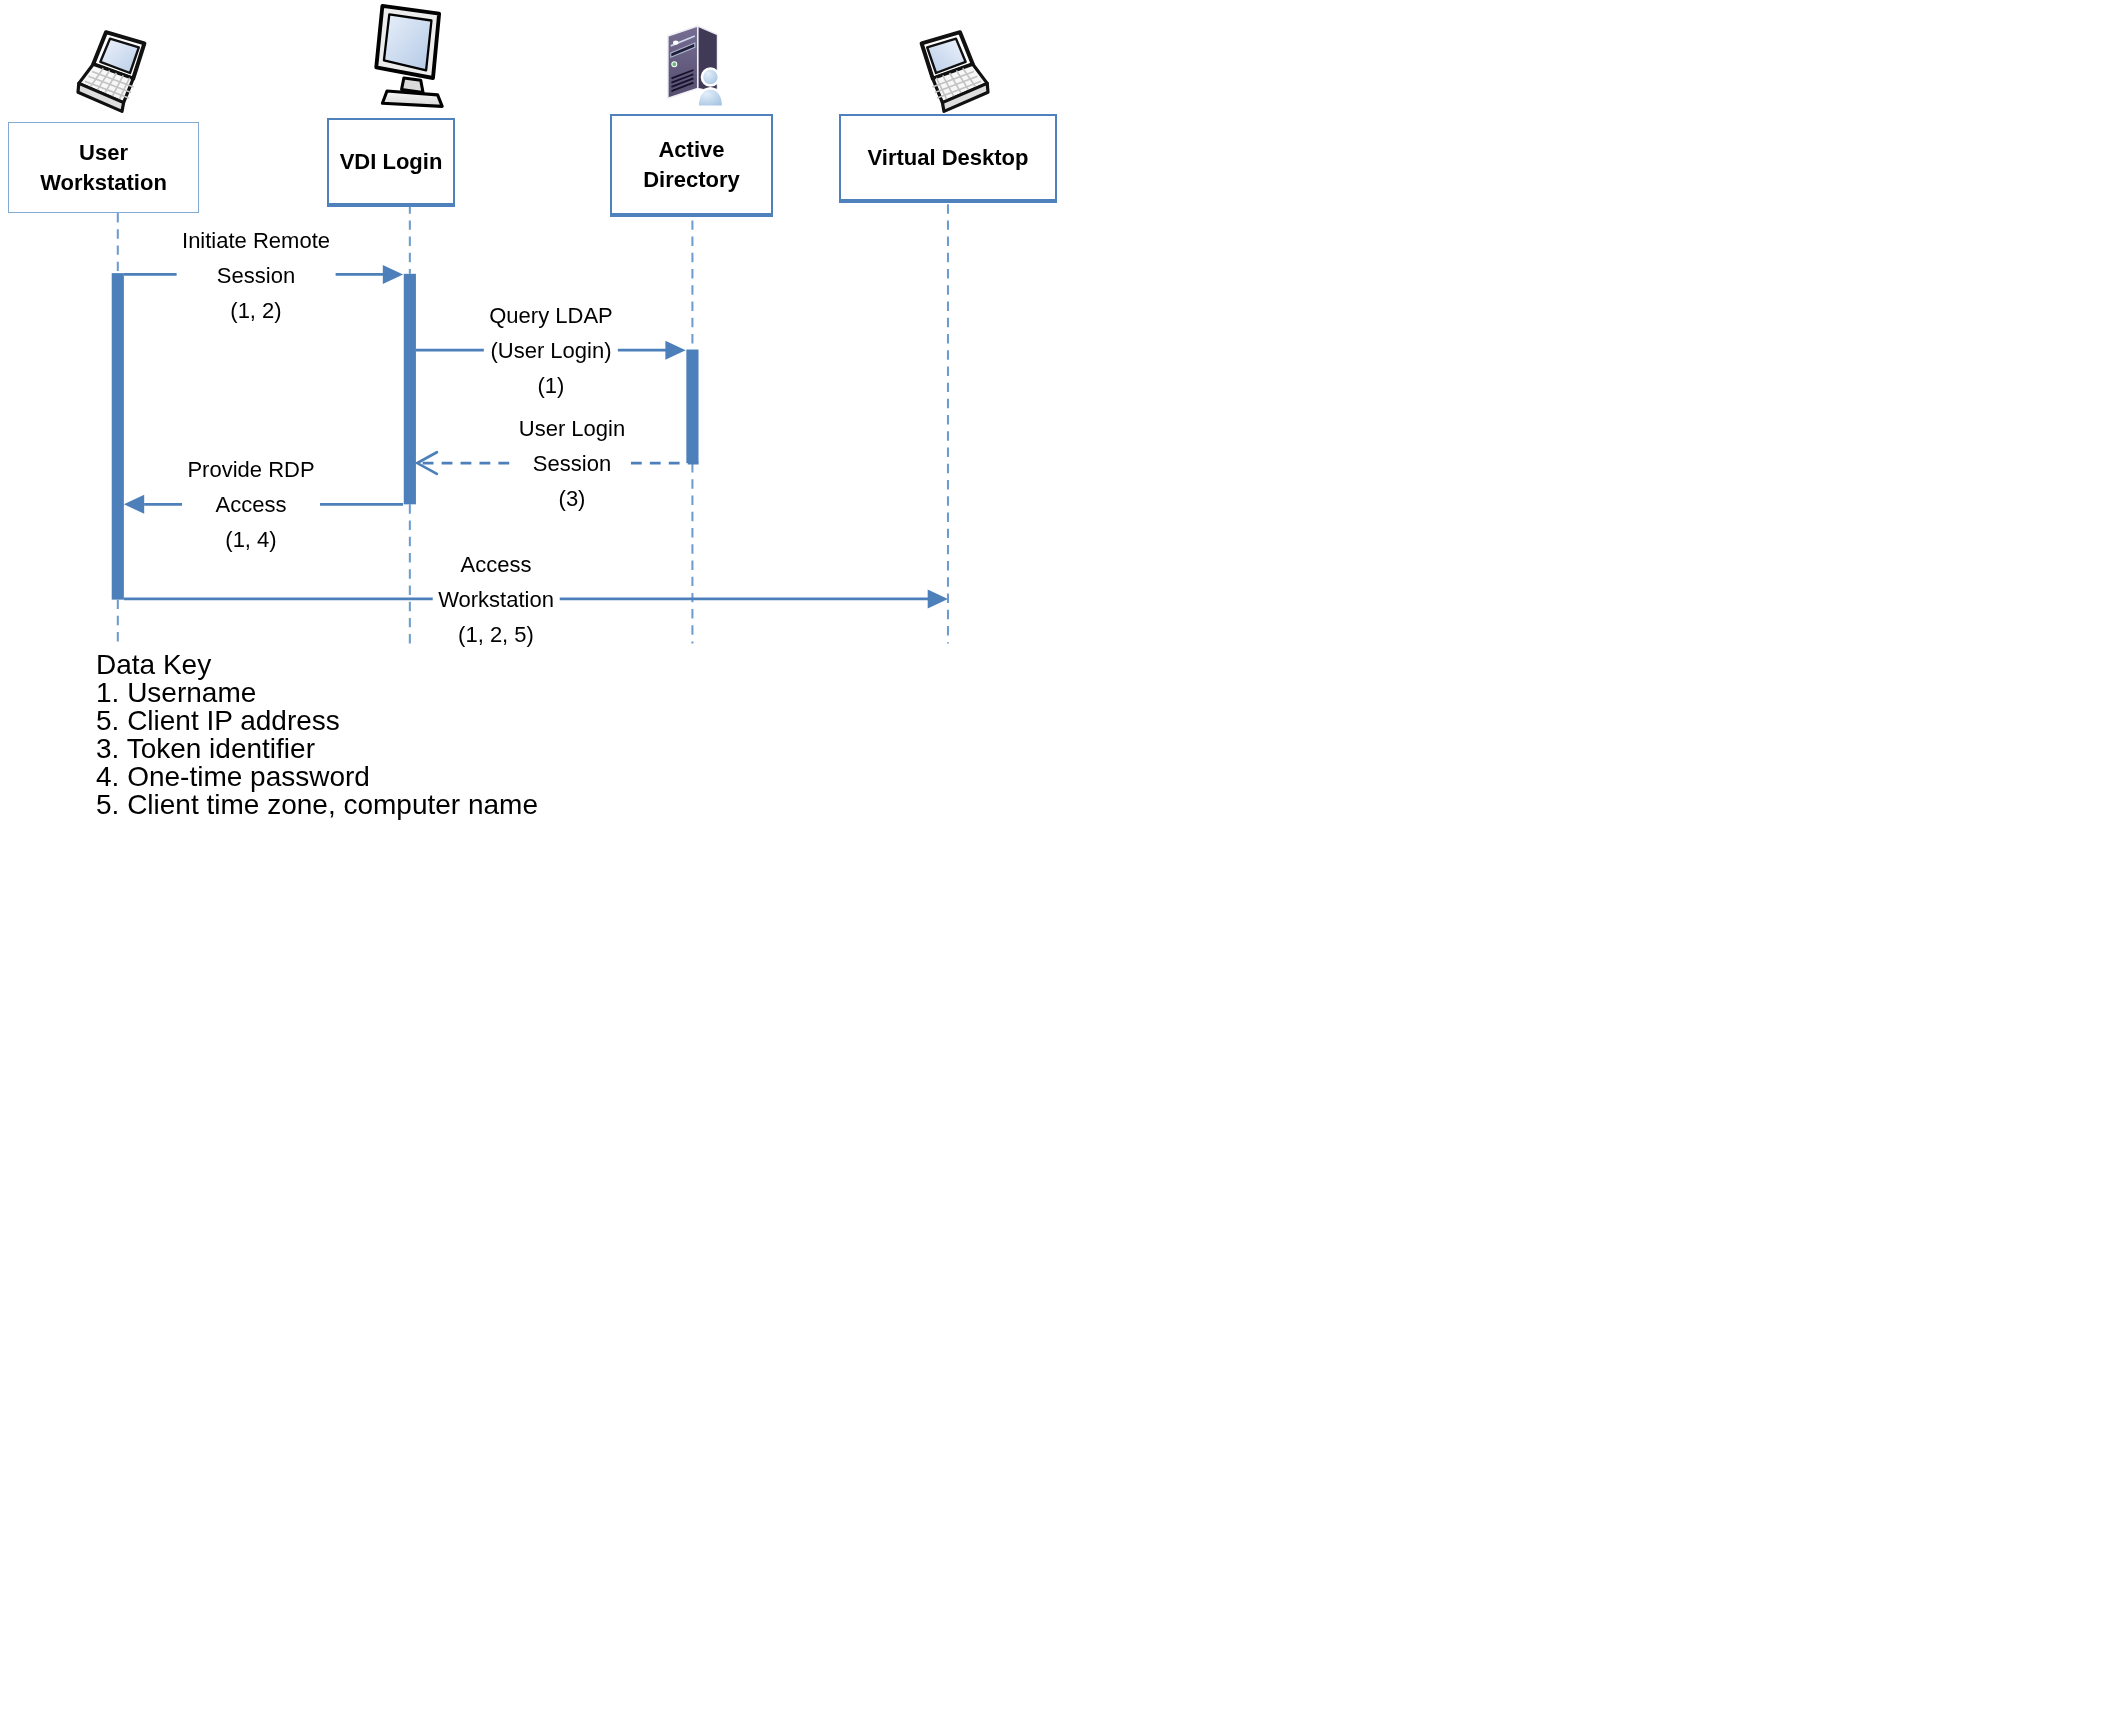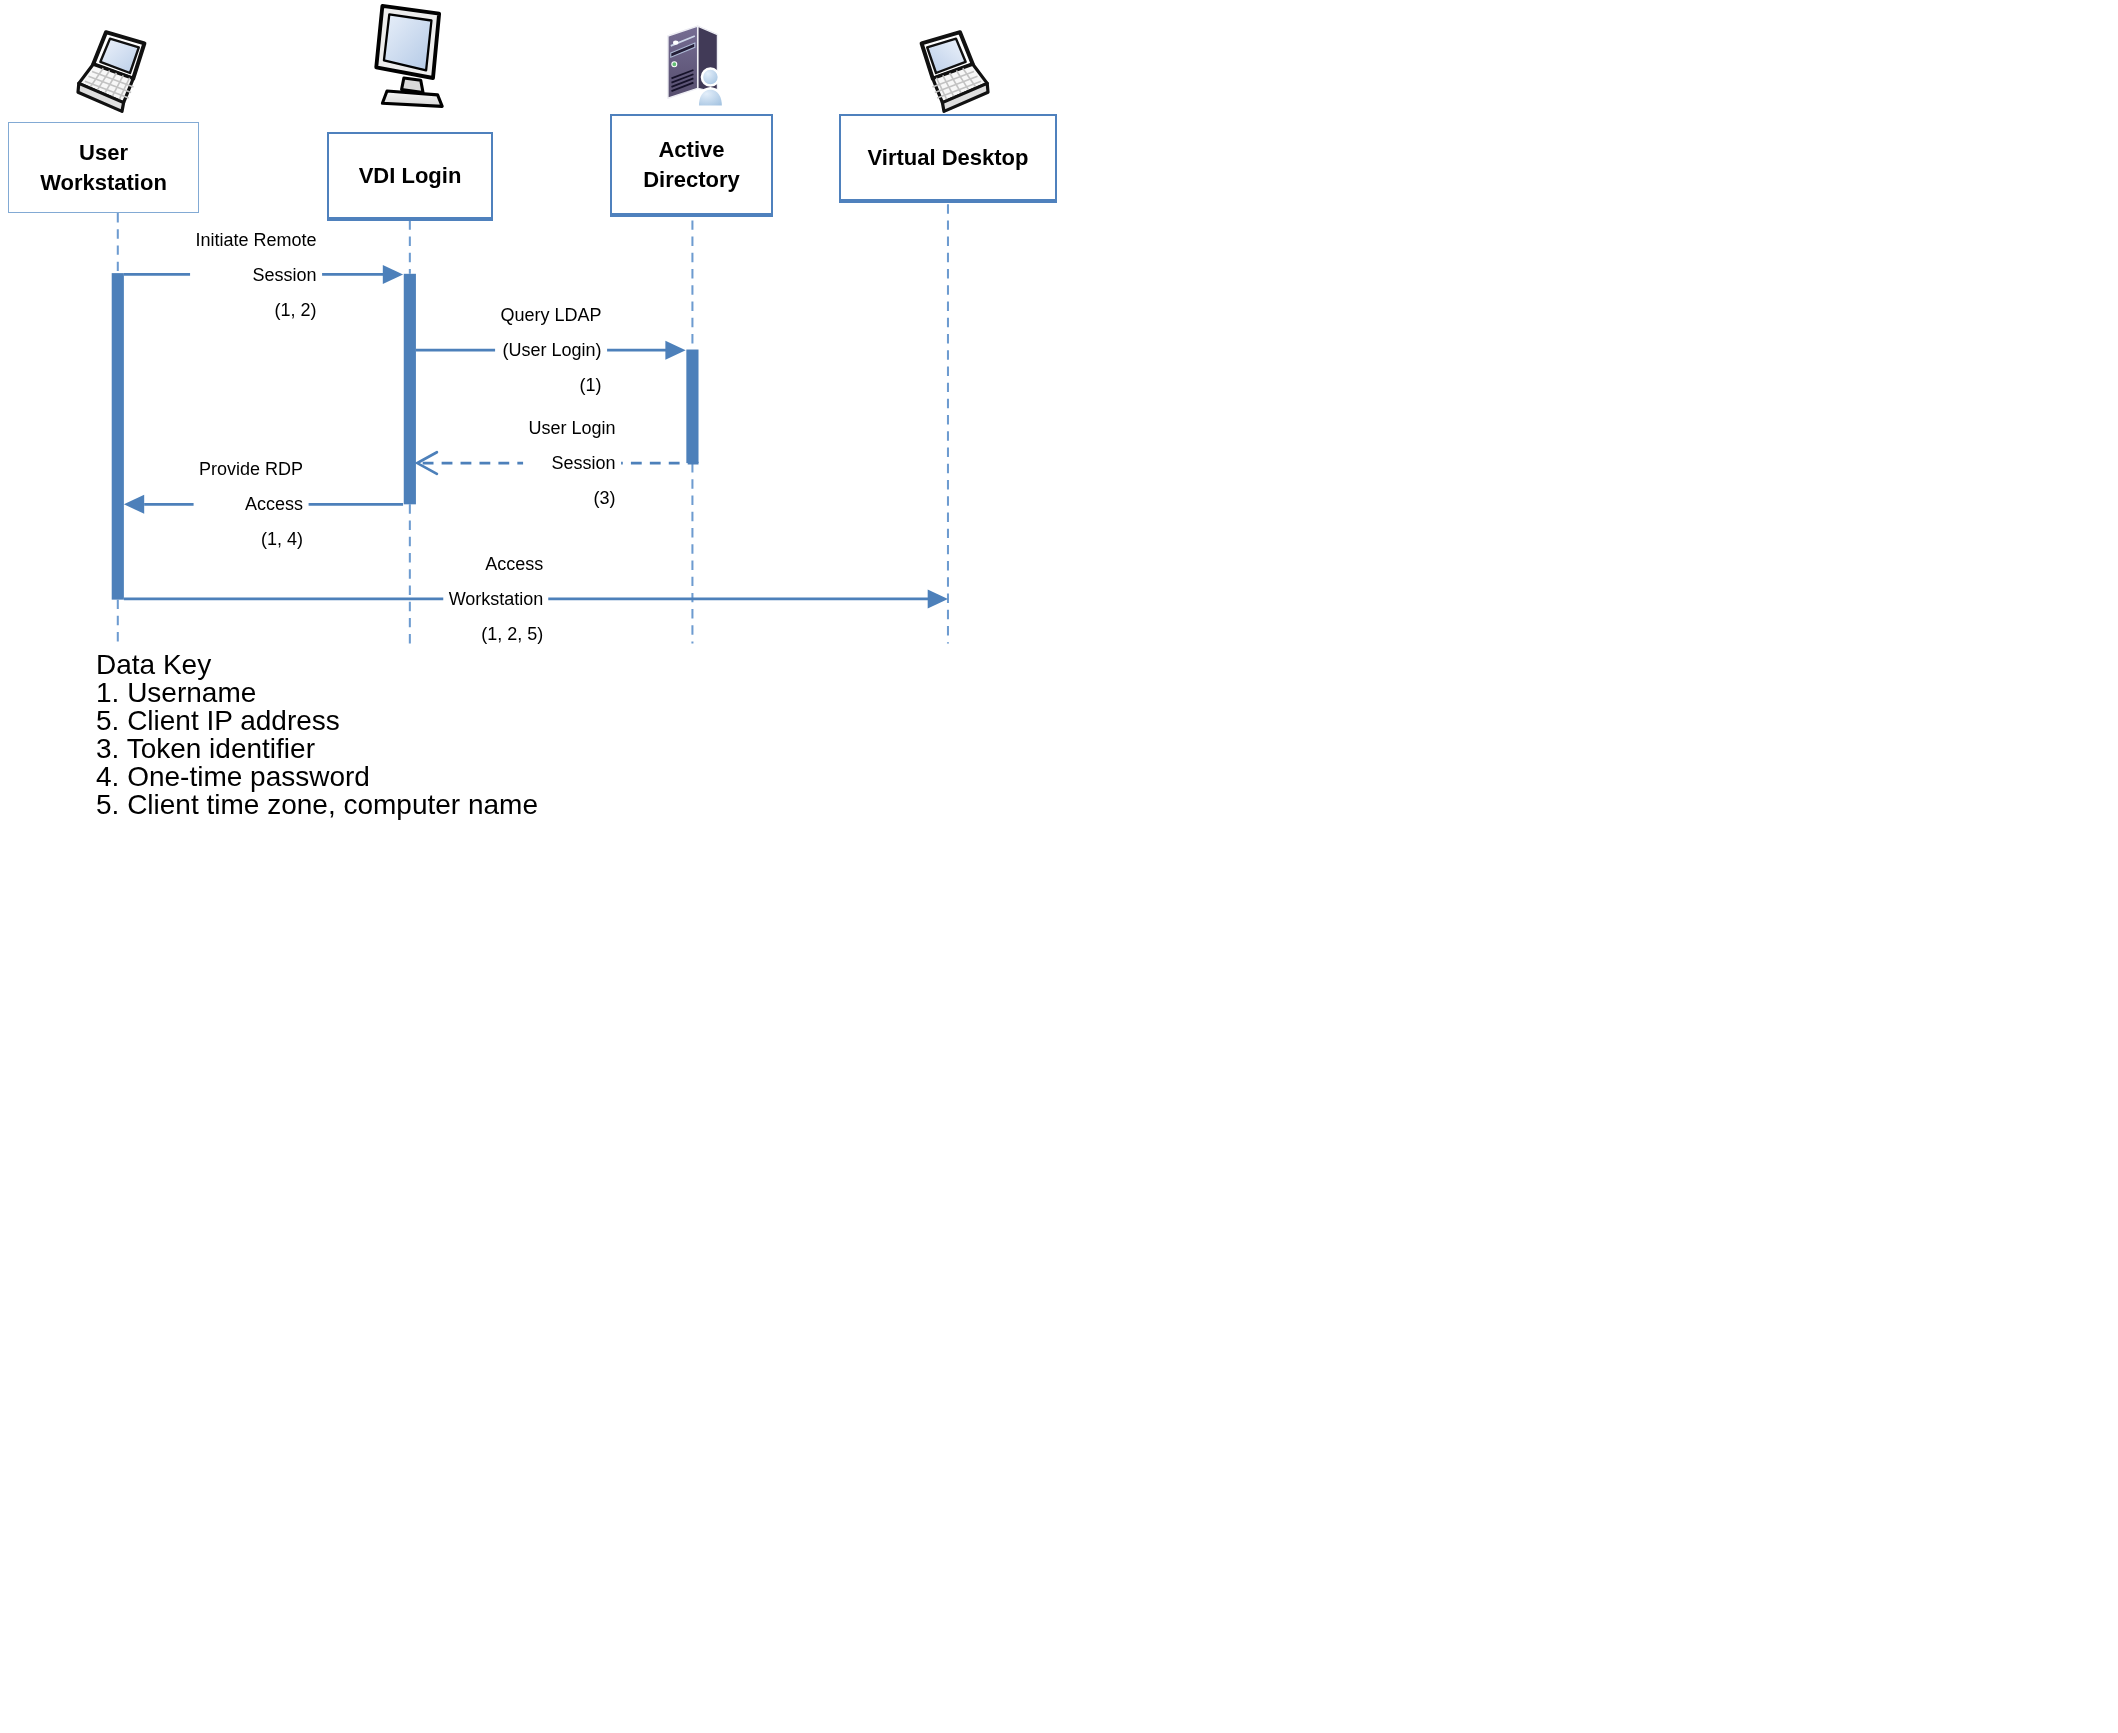--- a/index.html
+++ b/index.html
@@ -20,21 +20,21 @@
   .msg-line.dashed{stroke-dasharray:16 12;}
   .arrow-head{fill:var(--accent);stroke:none;}
   .arrow-head-open{fill:none;stroke:var(--accent);stroke-width:4;stroke-linecap:round;}
   .actor-box{position:absolute;background:#fff;display:flex;align-items:center;justify-content:center;
     text-align:center;font-weight:bold;font-size:22px;line-height:30px;
     border:2px solid var(--box-border);border-bottom-width:4px;box-sizing:border-box;padding:1.4px 6.8px;}
   .actor-box.thin{border:1.4px solid var(--box-border-light);}
   .icon{position:absolute;}
   .icon.mirrored{transform:scaleX(-1);}
   .msg-label{position:absolute;transform:translate(-50%,-50%);background:#fff;
-    font-size:18px;line-height:35px;text-align:right;padding:0 5.4px;white-space:nowrap;}
+    font-size:22px;line-height:35px;text-align:center;padding:0 5.4px;white-space:nowrap;}
   #data-key{position:absolute;left:96px;top:651px;font-size:28px;line-height:28px;white-space:nowrap;}
 </style>
 </head>
 <body>
 
 <div id="canvas">
 
   <svg id="wires" viewBox="0 0 1566 1281">
 
     <line class="lifeline" x1="174" y1="315" x2="174" y2="404"></line>
@@ -152,21 +152,21 @@
       <line x1="53" y1="55" x2="38" y2="81"></line>
       <line x1="61.5" y1="58.1" x2="47.5" y2="84.7"></line>
       <line x1="69.5" y1="60.9" x2="56.5" y2="88.3"></line>
     </g>
     <polygon points="6,68 62,92 60,103 5,79" fill="#dedede" stroke="#111" stroke-width="4" stroke-linejoin="round"></polygon>
   </svg>
 
   <div class="actor-box thin" style="left:8px;top:122px;width:191px;height:91px">
     <span>User Workstation</span>
   </div>
-  <div class="actor-box" style="left:327px;top:132px;width:166px;height:89px">
+  <div class="actor-box" style="left:327px;top:118px;width:128px;height:89px">
     <span>VDI Login</span>
   </div>
   <div class="actor-box" style="left:610px;top:114px;width:163px;height:103px">
     <span>Active Directory</span>
   </div>
   <div class="actor-box" style="left:839px;top:114px;width:218px;height:89px">
     <span>Virtual Desktop</span>
   </div>
 
   <div class="msg-label" style="left:256px;top:275px">

